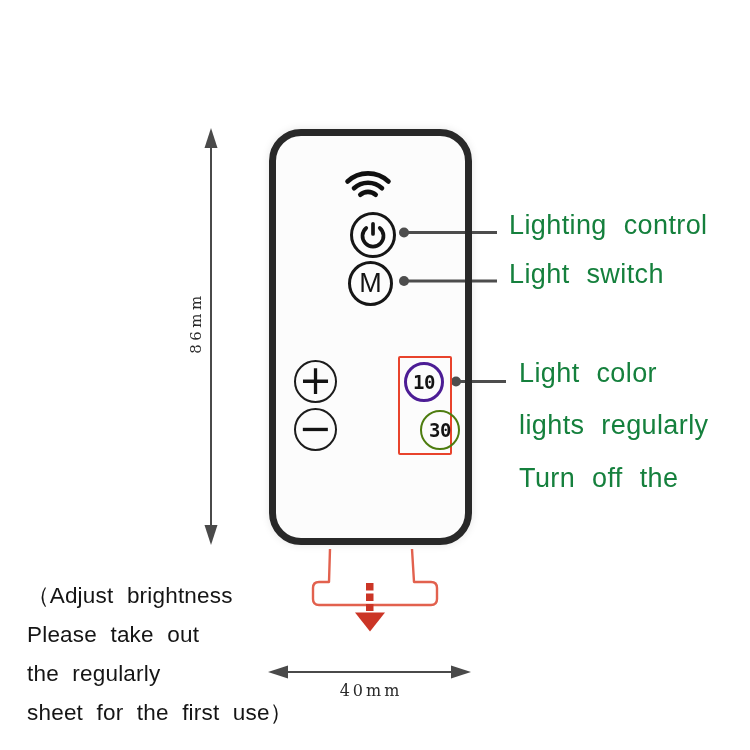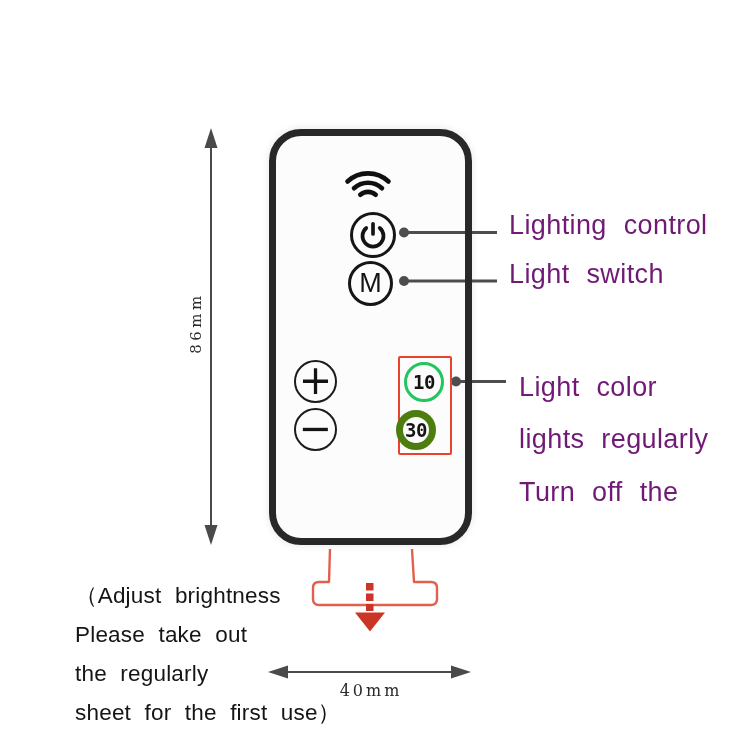--- a/index.html
+++ b/index.html
@@ -21,47 +21,47 @@
     display:flex; align-items:center; justify-content:center; z-index:2;
     background:transparent; color:#141414;}
   .btn-power{left:350px; top:212px; width:46px; height:46px; border:3px solid #161616;}
   .btn-mode{left:348px; top:261px; width:45px; height:45px; border:3px solid #161616;
     font-size:27px; font-weight:500;}
   .btn-plus{left:294px; top:360px; width:43px; height:43px; border:2.6px solid #1c1c1c;
     font-size:40px; font-weight:400; font-family:"DejaVu Sans",sans-serif;}
   .btn-minus{left:294px; top:408px; width:43px; height:43px; border:2.6px solid #1c1c1c;
     font-size:40px; font-weight:400; font-family:"DejaVu Sans",sans-serif;}
   .btn-plus span,.btn-minus span{transform:translateY(-2px);}
-  .btn-t10{left:404px; top:362px; width:40px; height:40px; border:3px solid #22c55e;
+  .btn-t10{left:404px; top:362px; width:40px; height:40px; border:3px solid #4c1d95;
     font-size:19px; font-weight:700; font-family:"DejaVu Sans Mono",monospace; letter-spacing:-0.5px;text-align:right;}
-  .btn-t30{left:396px; top:410px; width:40px; height:40px; border:7px solid #4d7c0f;
+  .btn-t30{left:420px; top:410px; width:40px; height:40px; border:2px solid #4d7c0f;
     font-size:19px; font-weight:700; font-family:"DejaVu Sans Mono",monospace; letter-spacing:-0.5px;}
 
   .red-box{position:absolute; left:398px; top:356px; width:54px; height:99px;
     box-sizing:border-box; border:2.6px solid #e8432c; border-radius:2px; z-index:2;}
 
   
-  .anno{position:absolute; color:#701a75; font-size:27px; line-height:1.2;
+  .anno{position:absolute; color:#15803d; font-size:27px; line-height:1.2;
     letter-spacing:0.4px; word-spacing:9px; z-index:4; white-space:nowrap;}
   .anno-1{left:509px; top:209px;}
   .anno-2{left:509px; top:258px;text-align:right;}
-  .anno-3{left:519px; top:357px;margin-top:14px;}
+  .anno-3{left:519px; top:357px;}
   .anno-3 .row{margin-bottom:20px;}
 
   
   .dim-label{position:absolute; color:#2a2a2a; font-family:"DejaVu Serif",serif;
     z-index:4; white-space:nowrap;}
   .dim-h{left:196px; top:323px; font-size:15px; letter-spacing:3.5px;
     transform:translate(-50%,-50%) rotate(-90deg);}
   .dim-w{left:371px; top:690px; font-size:16px; letter-spacing:3px;
     transform:translate(-50%,-50%);text-align:right;}
 
   
   .note{position:absolute; left:27px; top:576px; color:#151515; font-size:22.5px;
-    line-height:39px; letter-spacing:0.2px; word-spacing:7px; z-index:4; white-space:nowrap;margin-left:48px;}
+    line-height:39px; letter-spacing:0.2px; word-spacing:7px; z-index:4; white-space:nowrap;}
 </style>
 </head>
 <body>
 
 <div class="canvas">
 
   <div class="remote-fill"></div>
 
   <svg class="overlay" width="750" height="750" viewBox="0 0 750 750">
 

